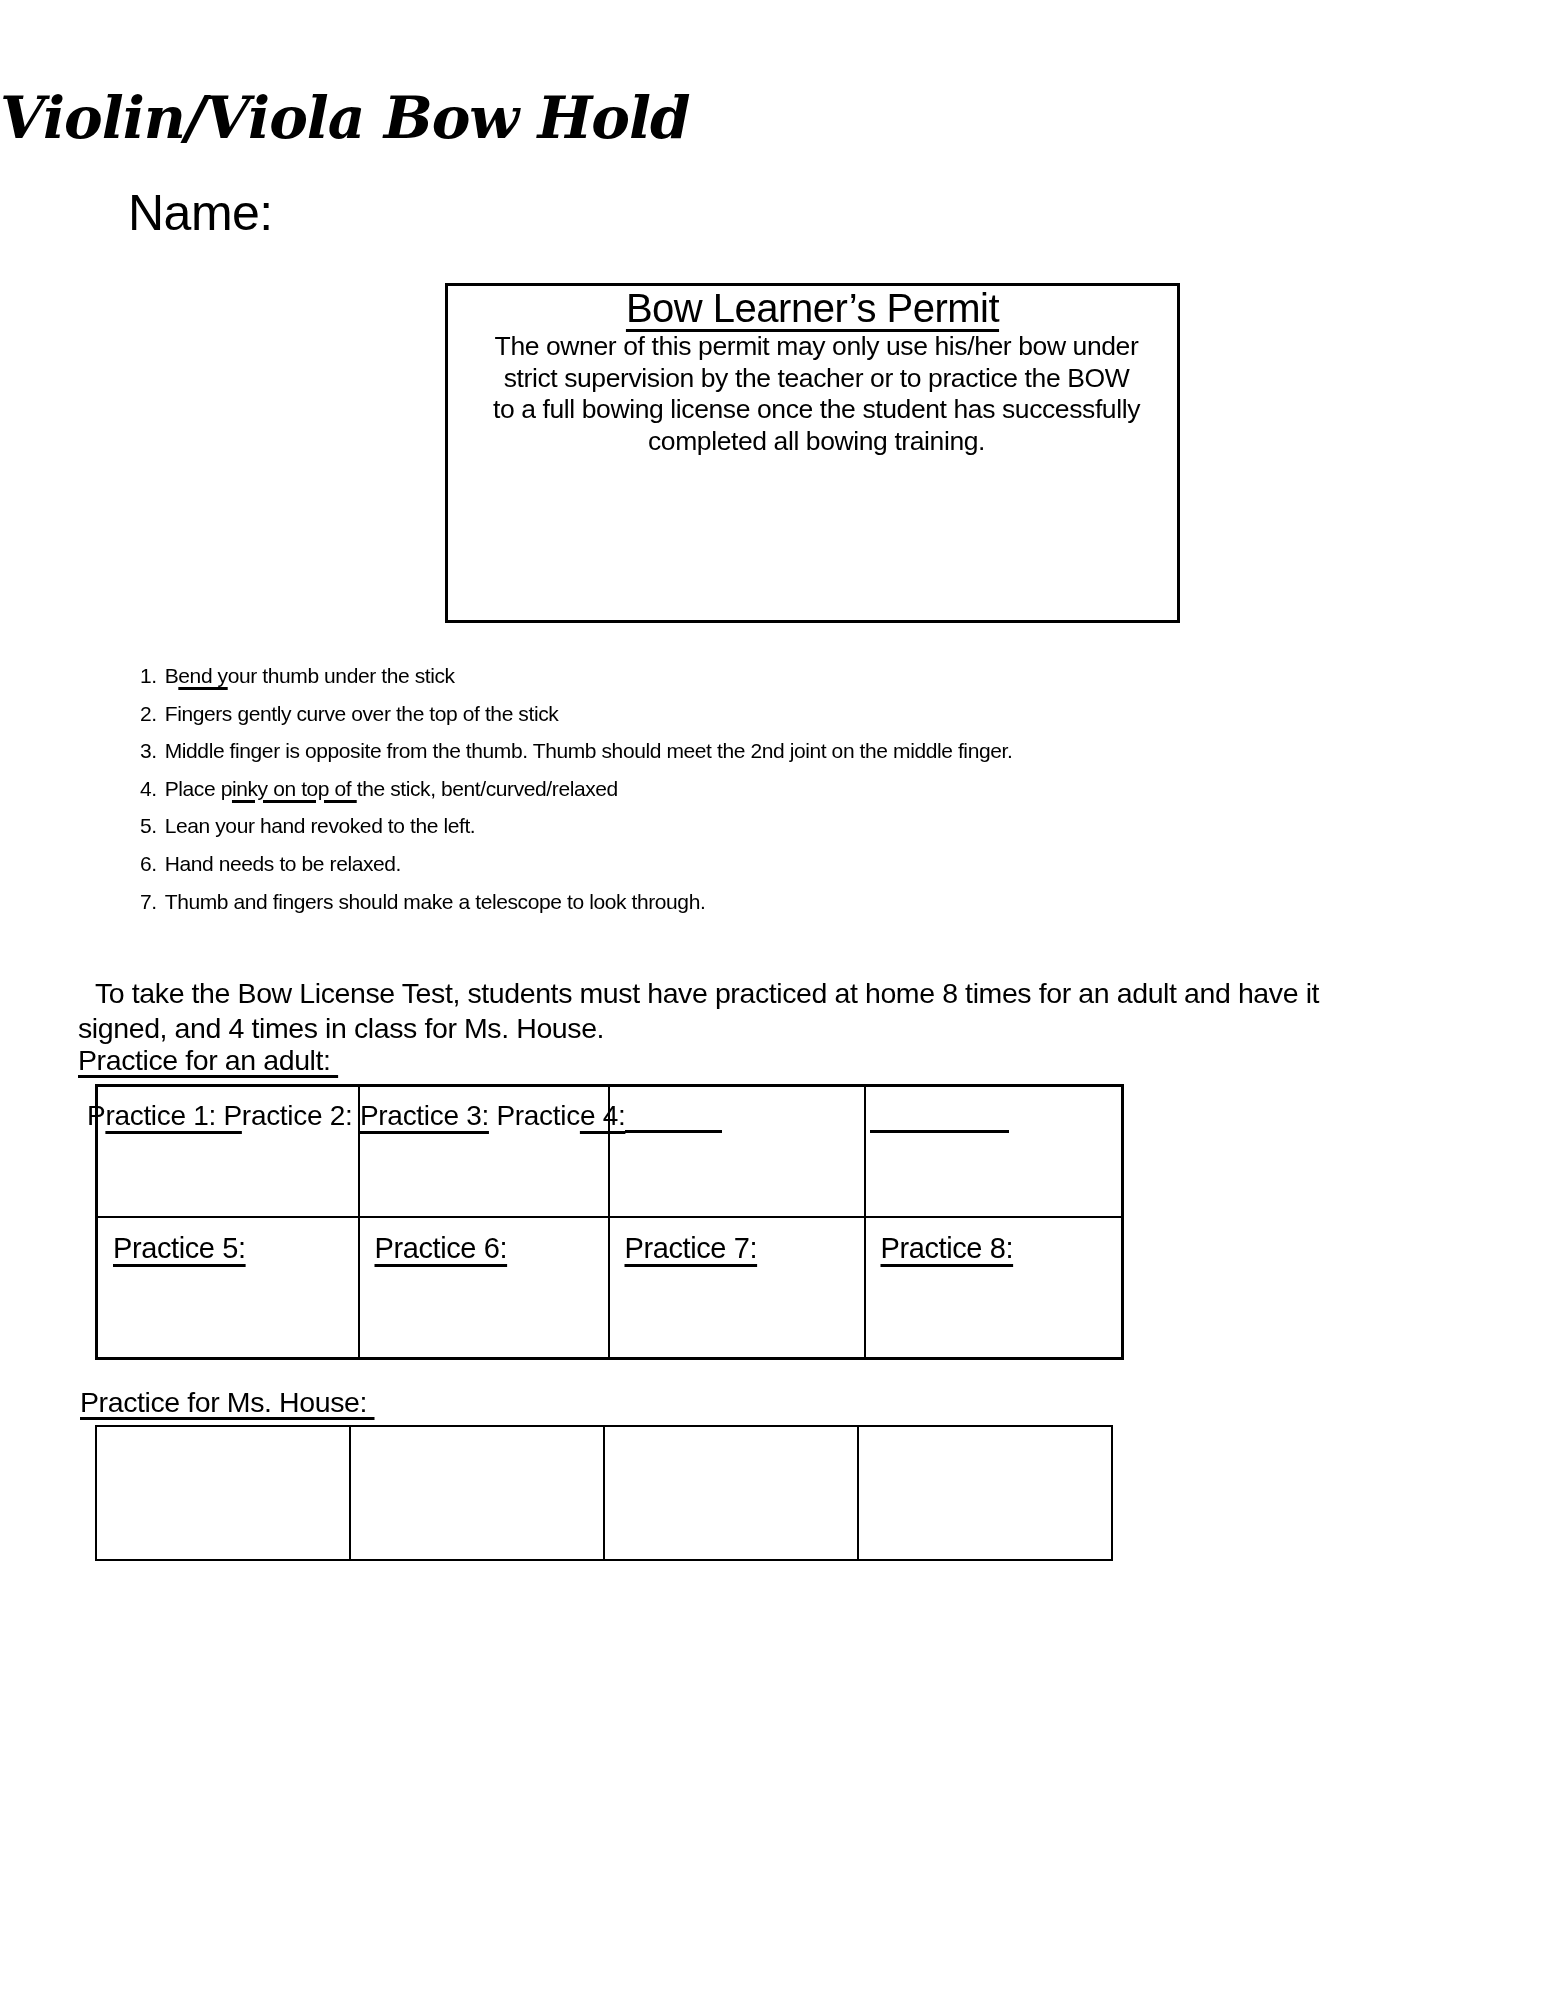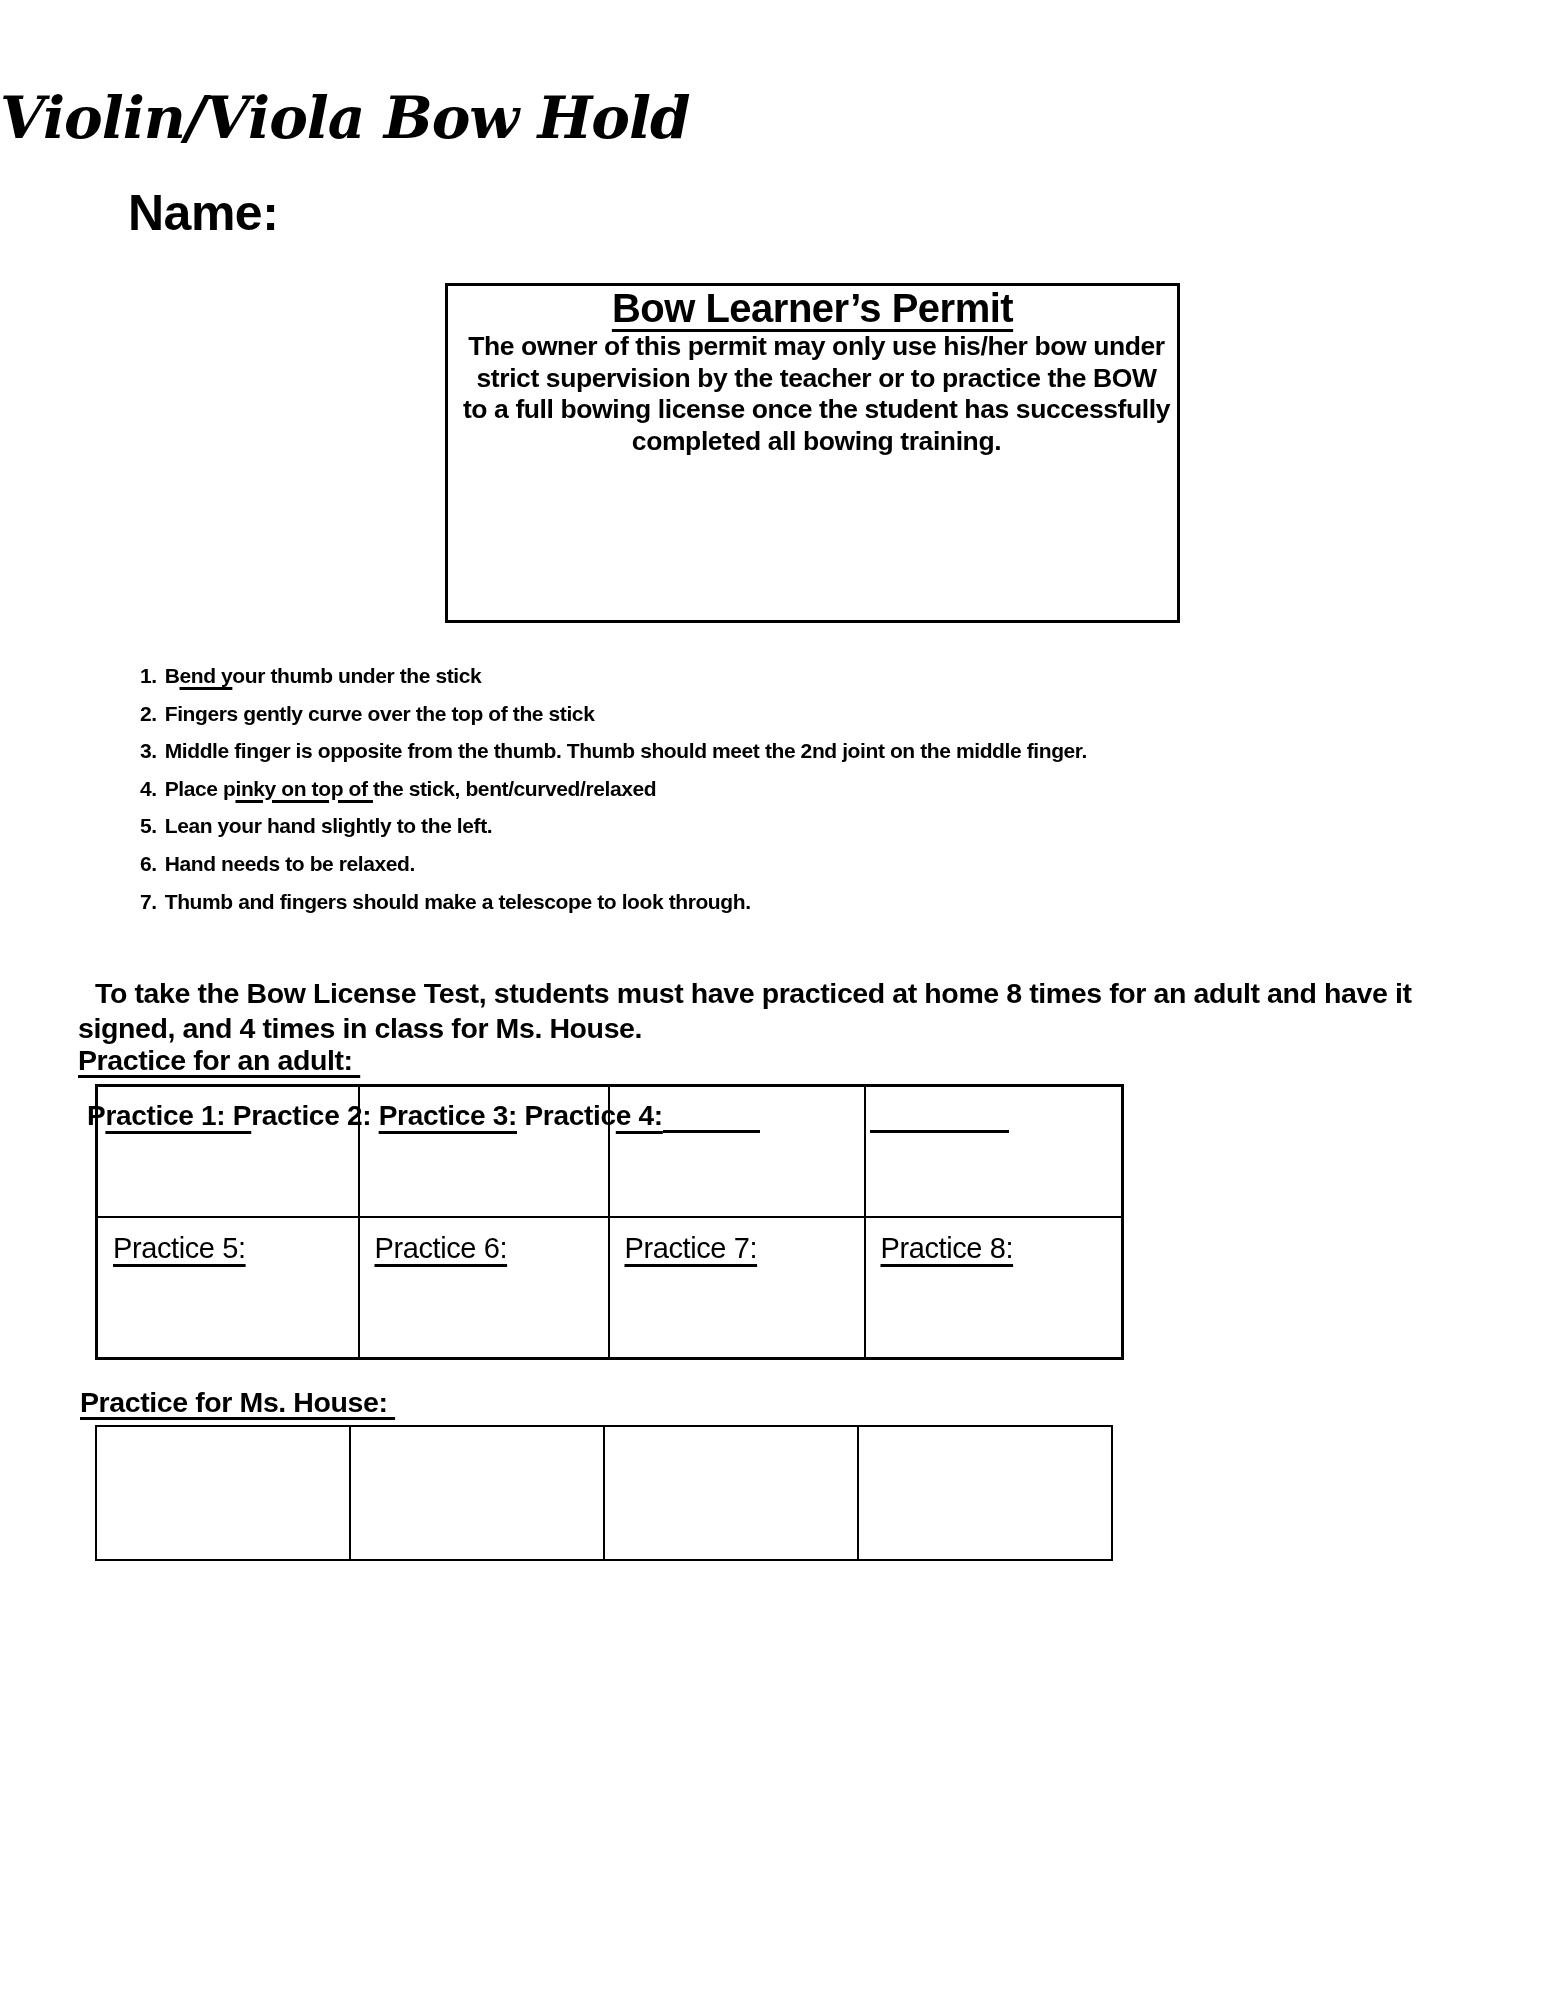--- a/index.html
+++ b/index.html
@@ -1,20 +1,20 @@
 <!DOCTYPE html>
 <html><head>
 <meta charset="utf-8">
 <style>
   html,body{margin:0;padding:0;}
   body{
     width:1545px;height:2000px;position:relative;background:#ffffff;color:#000;
     font-family:"Liberation Sans",sans-serif;overflow:hidden;
   }
-  .abs{position:absolute;font-weight:bold;}
+  .abs{position:absolute;}
 
   
   #doc-title{
     left:0;right:18px;top:84px;
     font-family:"DejaVu Serif",serif;font-style:italic;font-weight:bold;
     font-size:58px;letter-spacing:-1px;
   }
 
   
   #name-label{left:128px;top:184px;font-size:50px;letter-spacing:-0.5px;}
@@ -90,21 +90,21 @@
       <div>to a full bowing license once the student has successfully</div>
       <div>completed all bowing training.</div>
     </div>
 </div>
 
 <div class="abs" id="instructions">
     <div class="item"><span class="num">1.</span><span>B</span><span class="useg">end y</span><span>our thumb under the stick</span></div>
     <div class="item"><span class="num">2.</span><span>Fingers gently curve over the top of the stick</span></div>
     <div class="item"><span class="num">3.</span><span>Middle finger is opposite from the thumb. Thumb should meet the 2nd joint on the middle finger.</span></div>
     <div class="item"><span class="num">4.</span><span>Place p</span><span class="useg">inky on top of </span><span>the stick, bent/curved/relaxed</span></div>
-    <div class="item"><span class="num">5.</span><span>Lean your hand slightly to the left.</span></div>
+    <div class="item"><span class="num">5.</span><span>Lean your hand revoked to the left.</span></div>
     <div class="item"><span class="num">6.</span><span>Hand needs to be relaxed.</span></div>
     <div class="item"><span class="num">7.</span><span>Thumb and fingers should make a telescope to look through.</span></div>
   </div>
 
 <div class="abs" id="license-note">
   <div class="l1">To take the Bow License Test, students must have practiced at home 8 times for an adult and have it</div>
   <div>signed, and 4 times in class for Ms. House.</div>
 </div>
 
 <div class="abs section-heading" id="adult-heading">Practice for an adult:&nbsp;</div>

